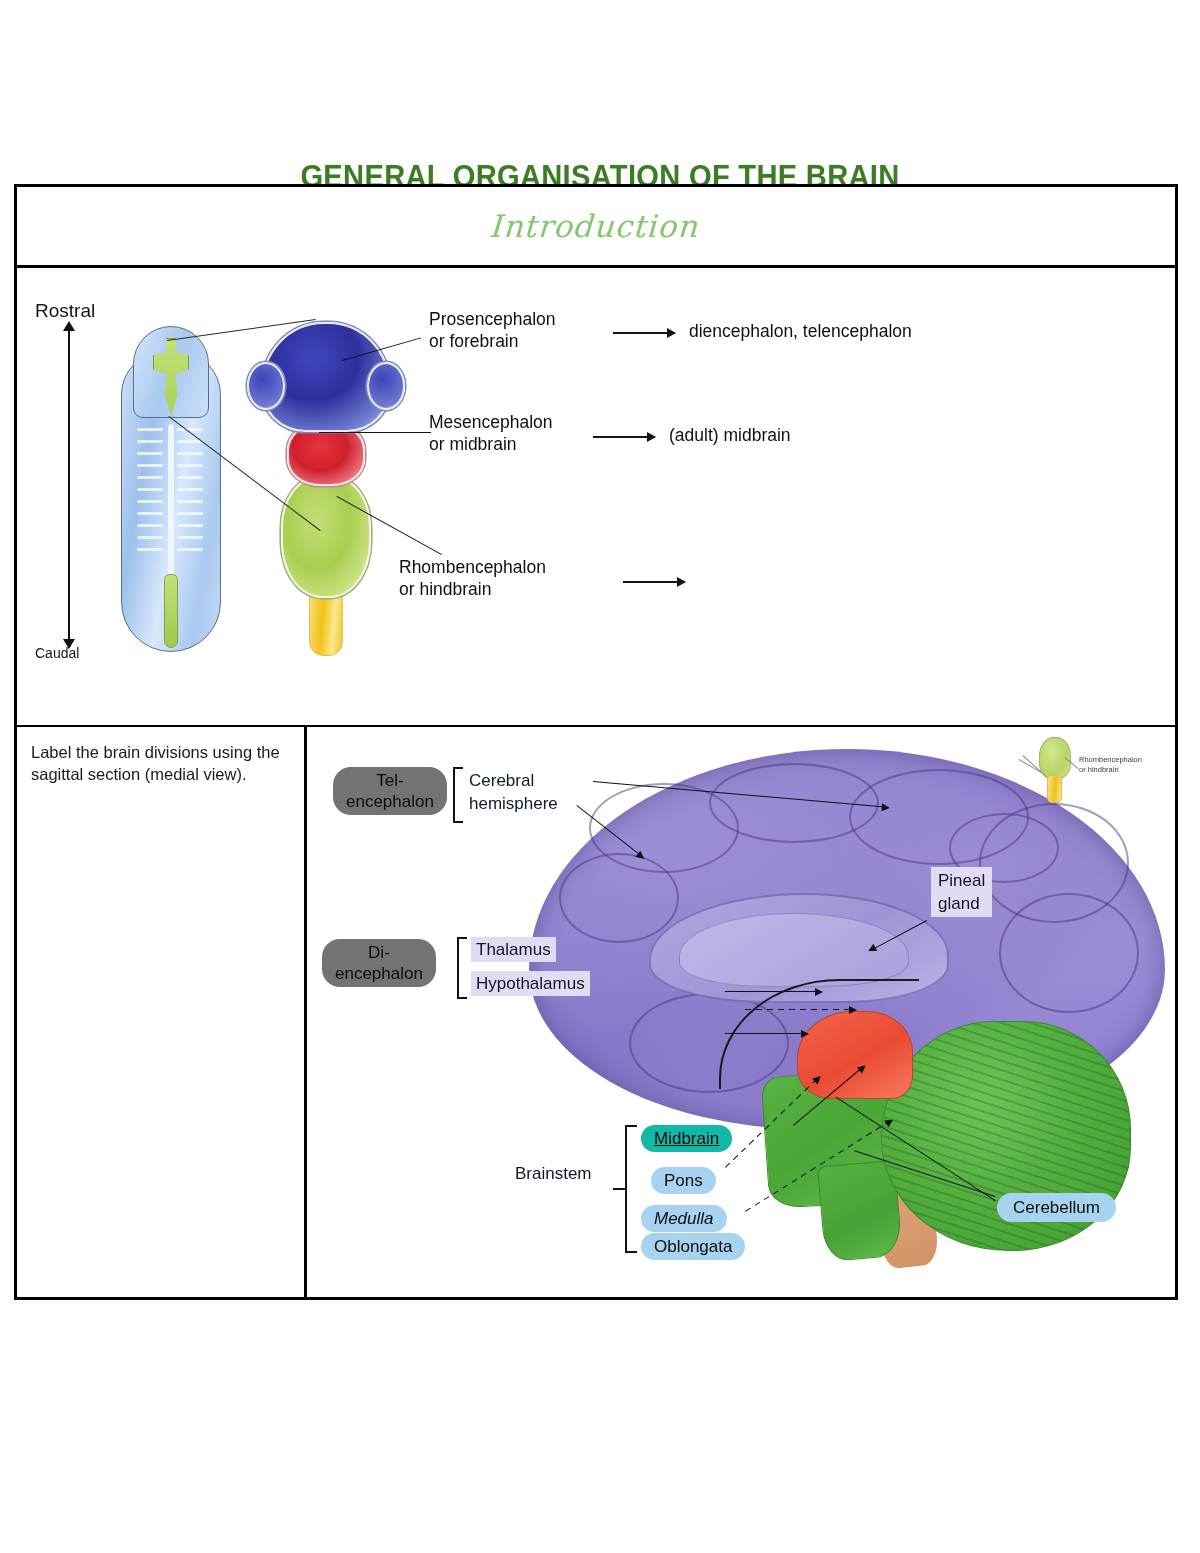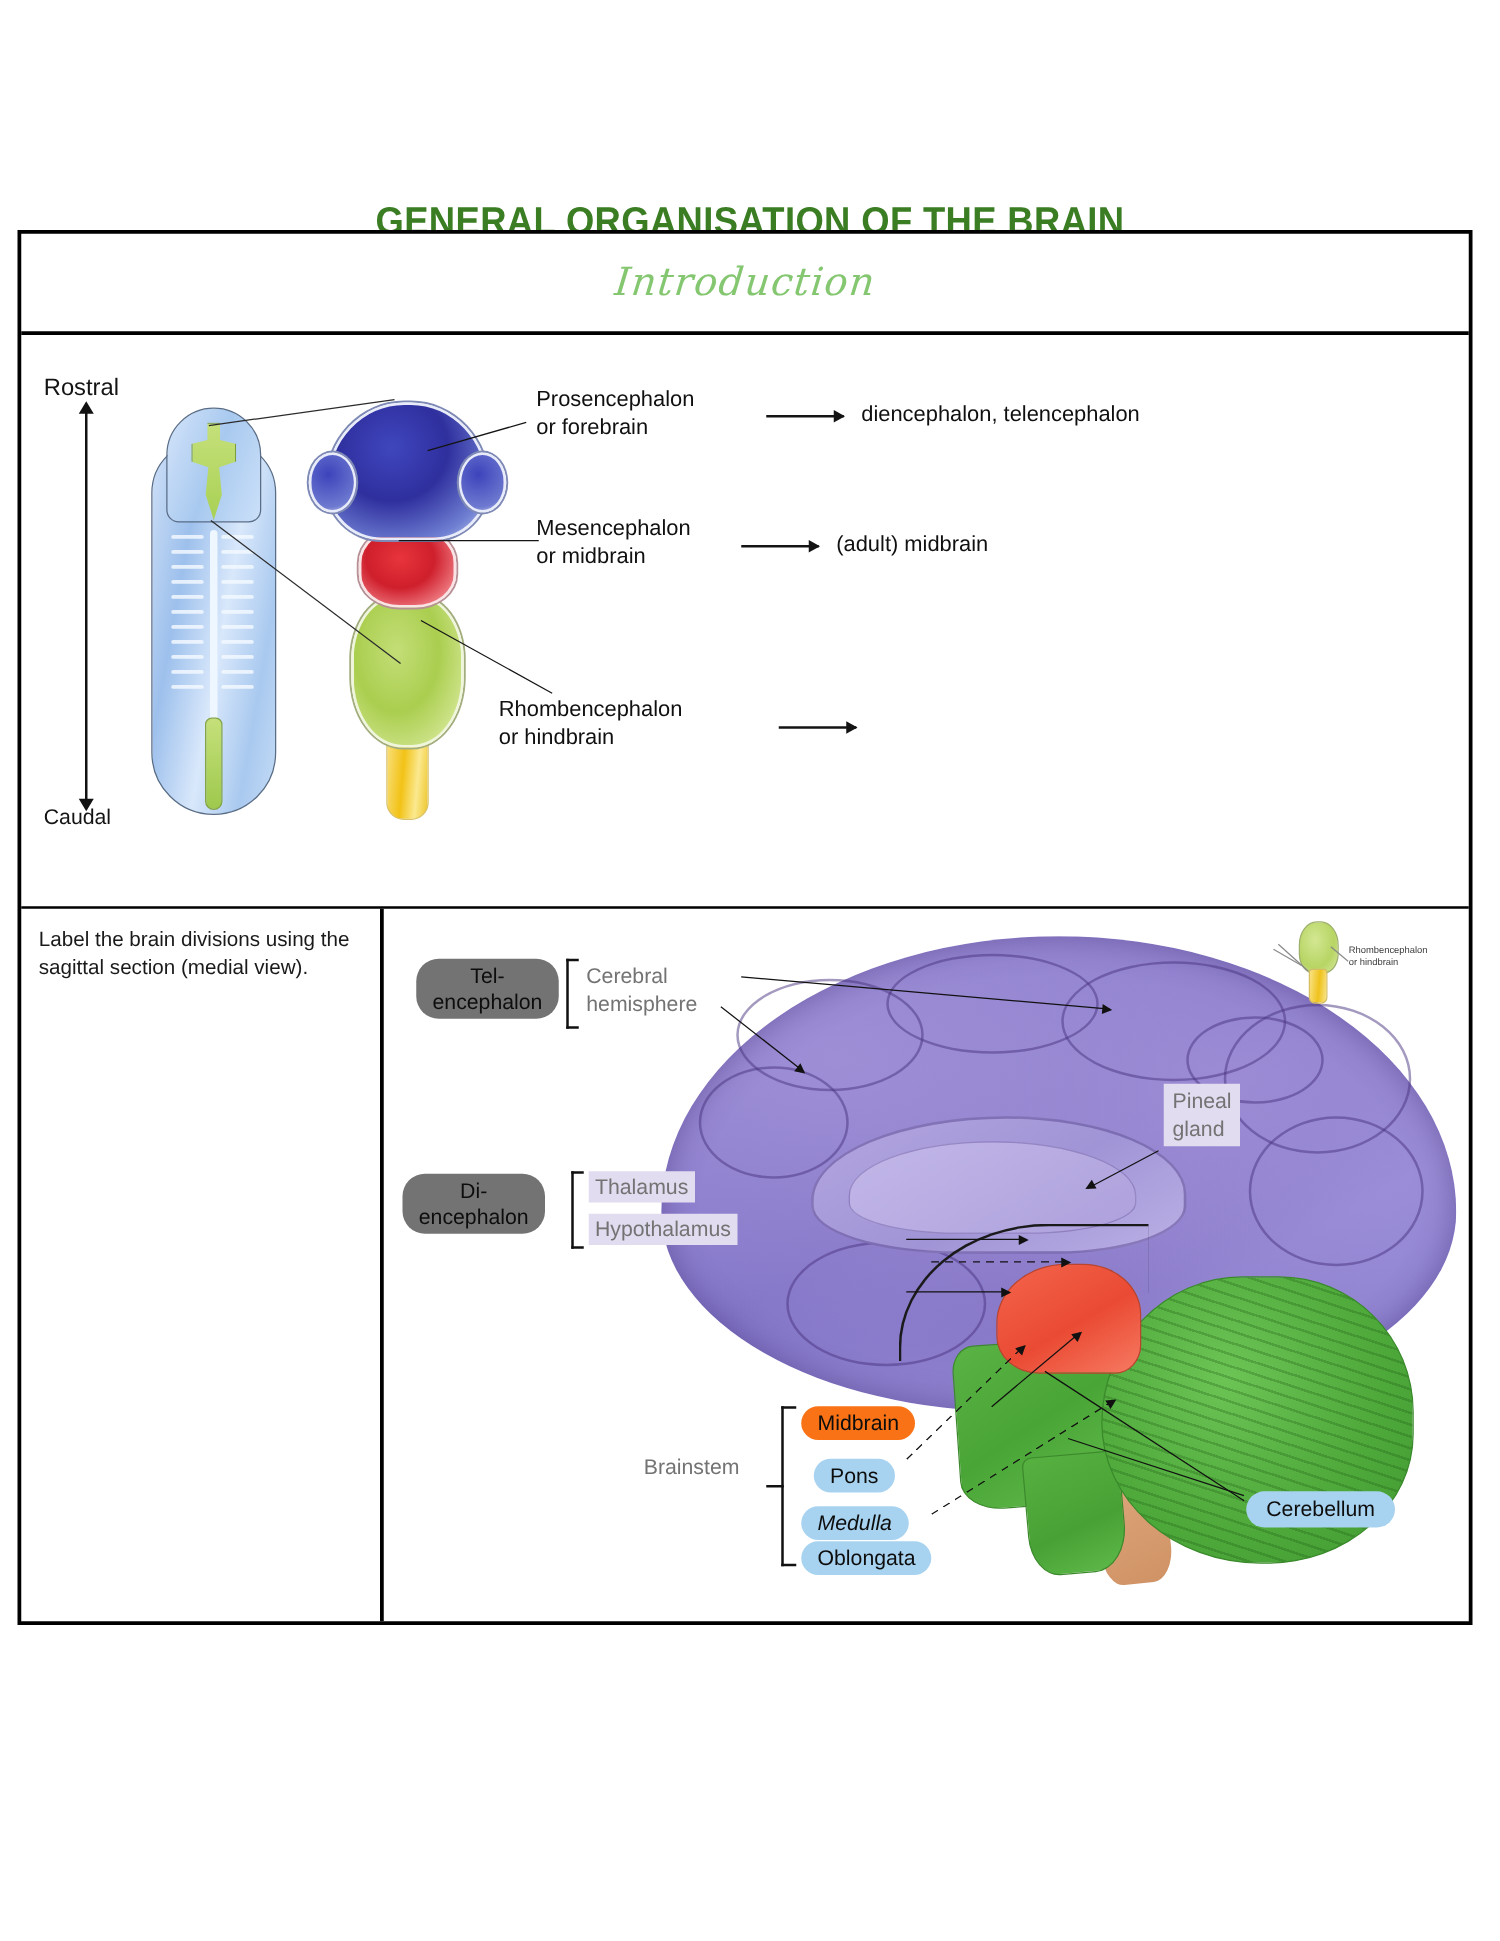--- a/index.html
+++ b/index.html
@@ -54,21 +54,21 @@
   .cell-right { flex: 1 1 auto; position: relative; overflow: hidden; }
   .prompt {
     font-family: "Liberation Sans", sans-serif;
     font-size: 16.5px; line-height: 22px; color: #1a1a1a;
   }
 
   
   .fig1 { position: absolute; inset: 0; }
   .f1-label { position: absolute; font-size: 17px; color: #141414; line-height: 21px; white-space: pre-line; }
   .f1-rostral { left: 18px; top: 32px; font-size: 19px; }
-  .f1-caudal  { left: 18px; top: 375px; font-size: 17px; }
+  .f1-caudal  { left: 18px; top: 375px; font-size: 14px; }
   .f1-axis {
     position: absolute; left: 51px; top: 62px; width: 2px; height: 310px; background: #111;
   }
   .f1-axis:before, .f1-axis:after {
     content:""; position:absolute; left:-5px; border-left:6px solid transparent; border-right:6px solid transparent;
   }
   .f1-axis:before { top:-9px; border-bottom:10px solid #111; }
   .f1-axis:after  { bottom:-9px; border-top:10px solid #111; }
 
   
@@ -152,23 +152,23 @@
   }
 
   
   .fig2 { position:absolute; inset:0; }
   .pill {
     position:absolute; border-radius:16px; padding:3px 13px;
     font-size:17px; color:#0d0d0d; white-space:nowrap; line-height:21px;
   }
   .pill-teal { background:#737373; }
   .pill-blue { background:#a8d3f0; }
-  .pill-purple { background:#f97316; }
+  .pill-purple { background:#14b8a6;text-decoration:underline; }
   .box-lav { background:#e2dcf0; }
-  .plain { position:absolute; font-size:17px; color:#737373; line-height:23px; white-space:pre-line; }
+  .plain { position:absolute; font-size:17px; color:#0f172a; line-height:23px; white-space:pre-line; }
 
   .bracket { position:absolute; border:2px solid #111; border-right:none; }
   .tick { position:absolute; background:#111; height:2px; }
 
   
   .brain { position:absolute; left:222px; top:16px; width:640px; height:500px; }
   .cortex {
     position:absolute; left:0; top:6px; width:636px; height:380px;
     background:
       radial-gradient(ellipse at 22% 26%, #9e8ed6 0%, transparent 58%),

